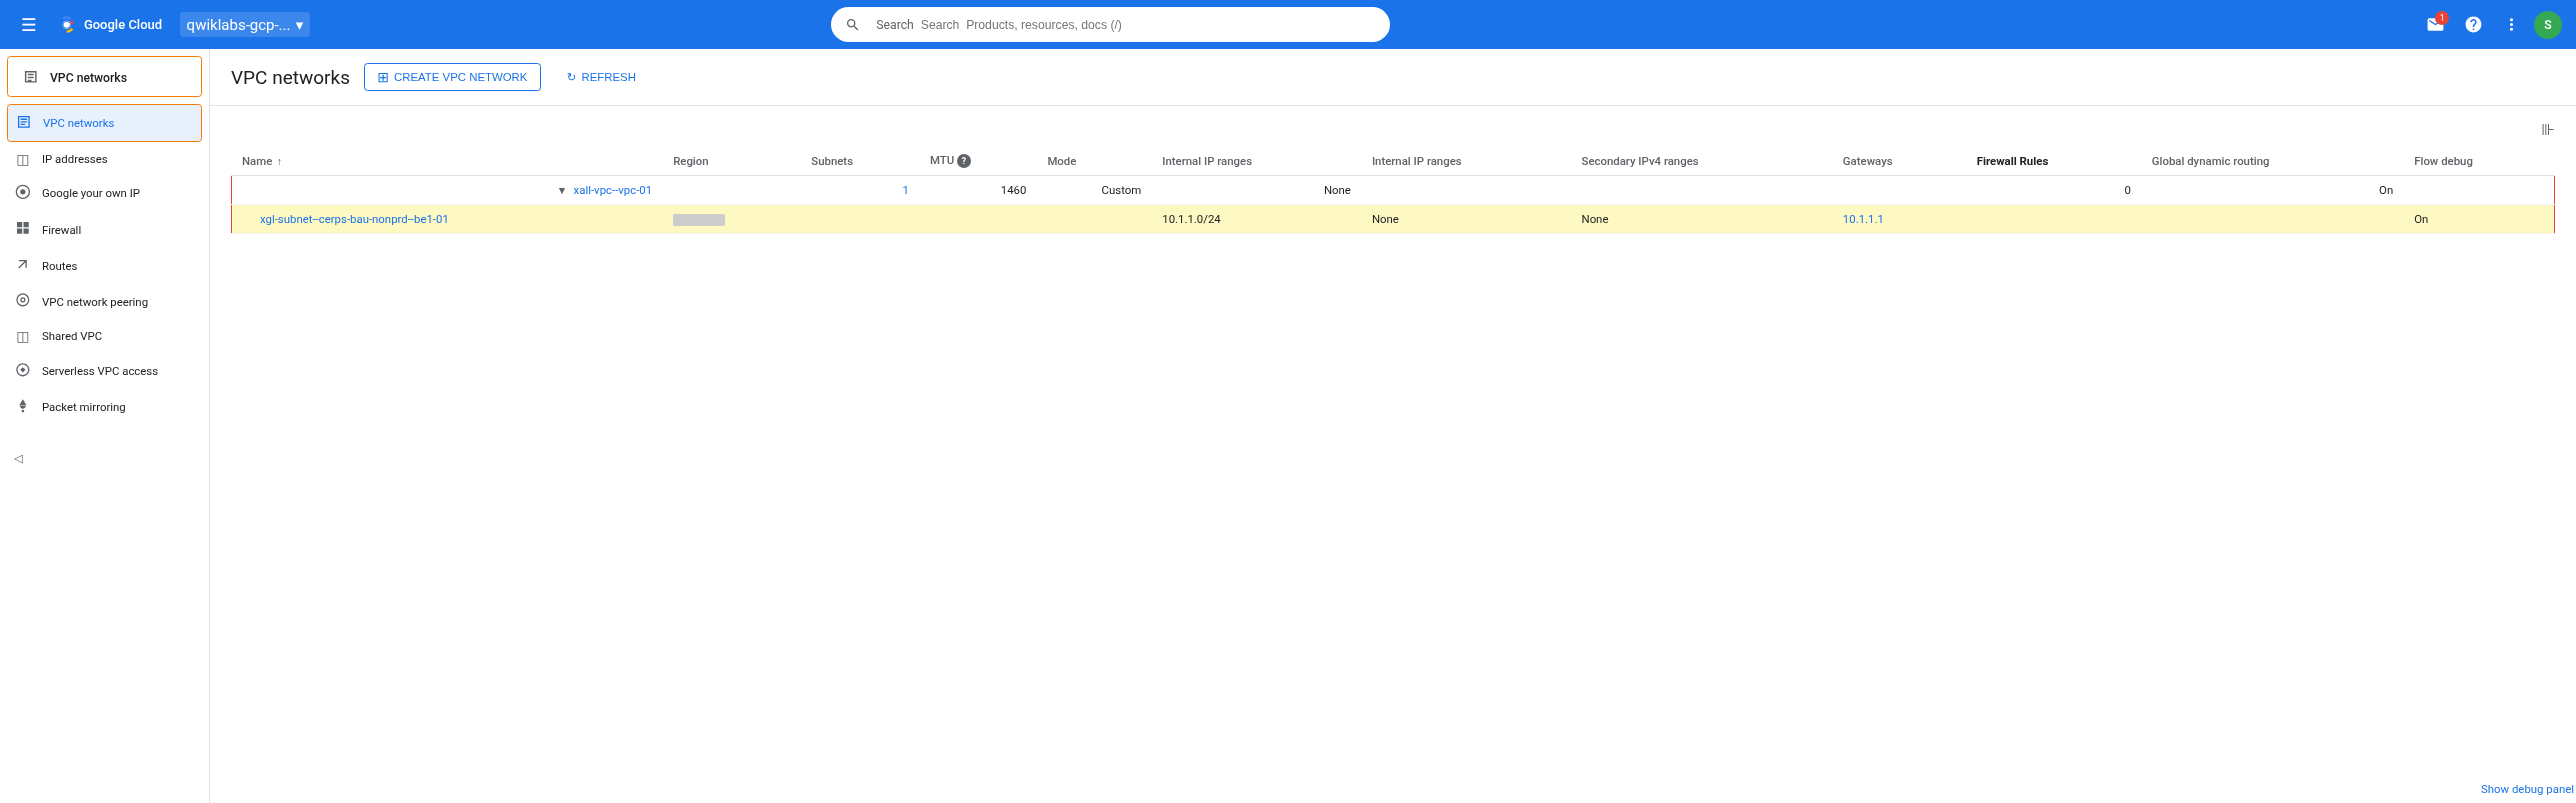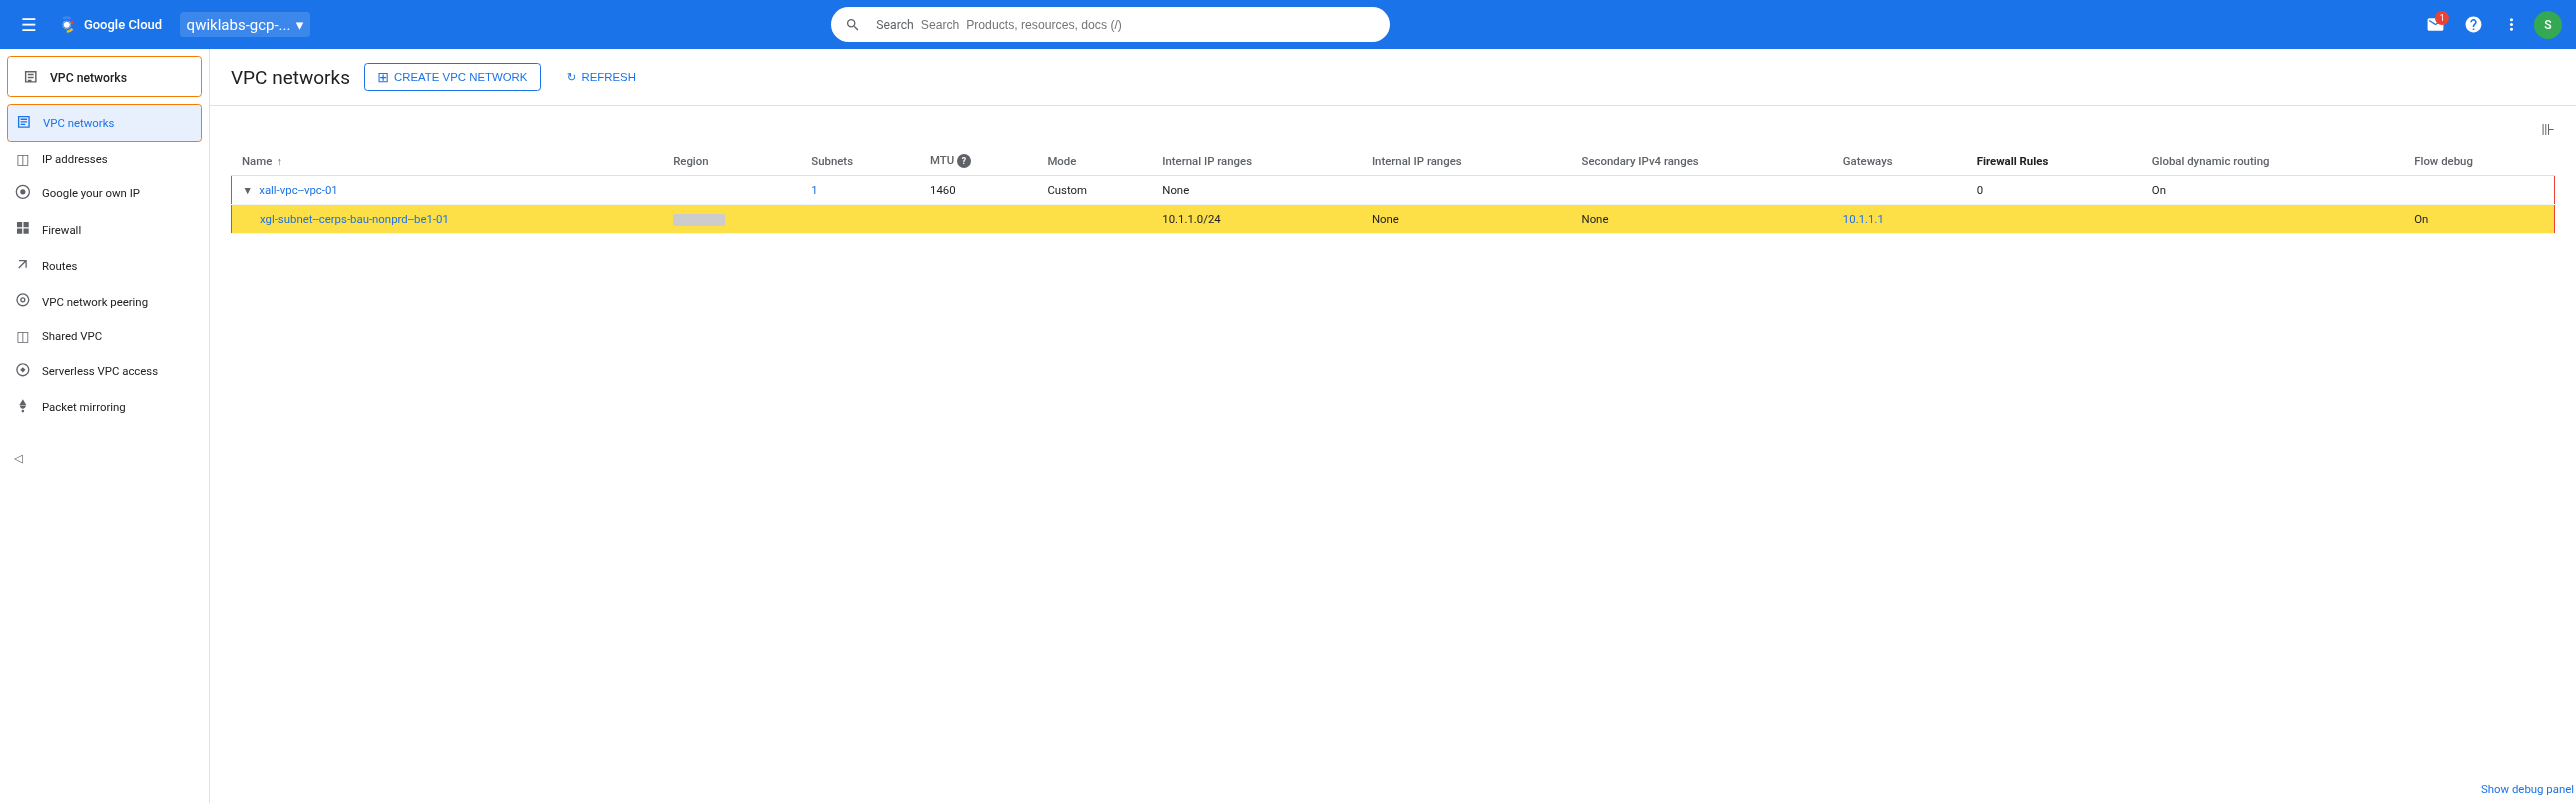--- a/index.html
+++ b/index.html
@@ -261,26 +261,27 @@
       color: #202124;
       border-bottom: 0.9px solid #f1f3f4;
       vertical-align: top;
     }
     .link-cell {
       color: #1a73e8;
       cursor: pointer;
     }
     .vpc-row {
       border: 1.7px solid #ea4335;
+      text-align: right;
     }
     .vpc-row td {
       background: #fff;
     }
     .subnet-row td {
-      background: #fde047;
+      background: #fef9c3;
       margin-top: 32px;
     }
     .sort-arrow {
       font-size: 10.5px;
       margin-left: 1.7px;
     }
     .help-icon {
       display: inline-flex;
       align-items: center;
       justify-content: center;

